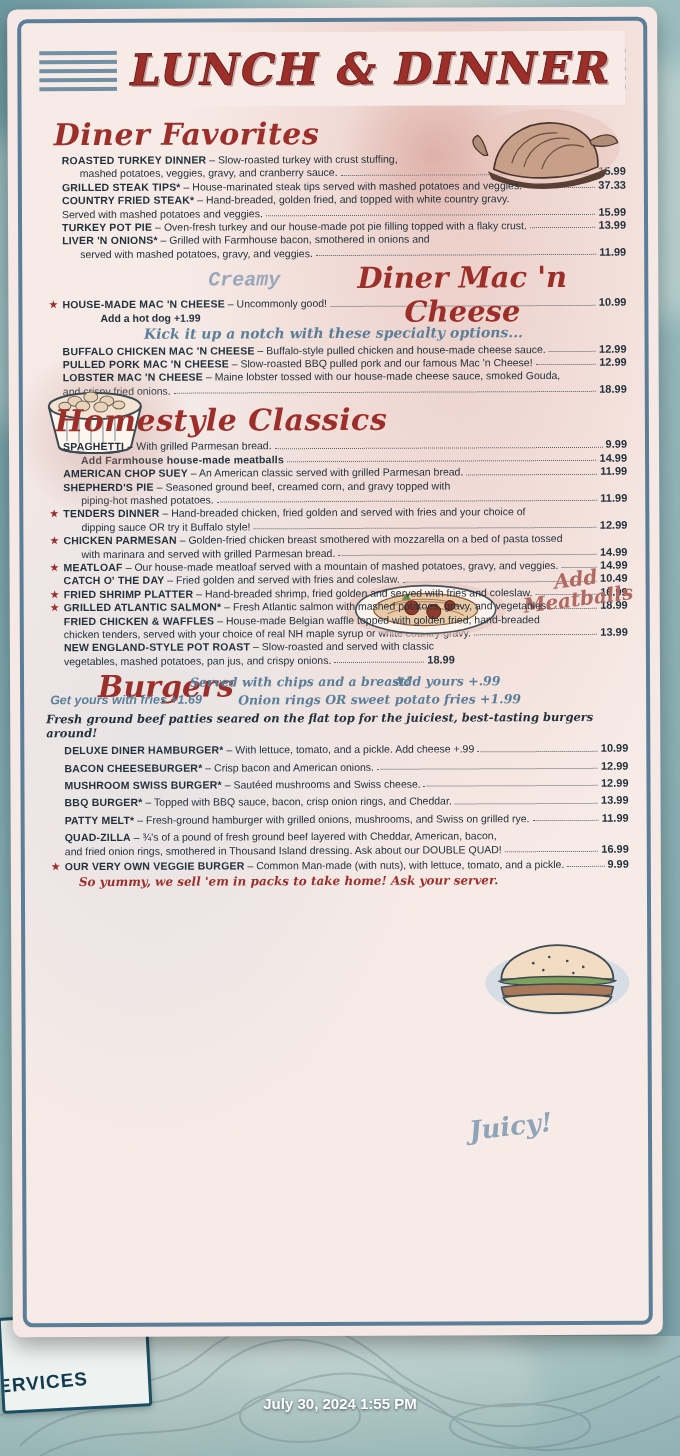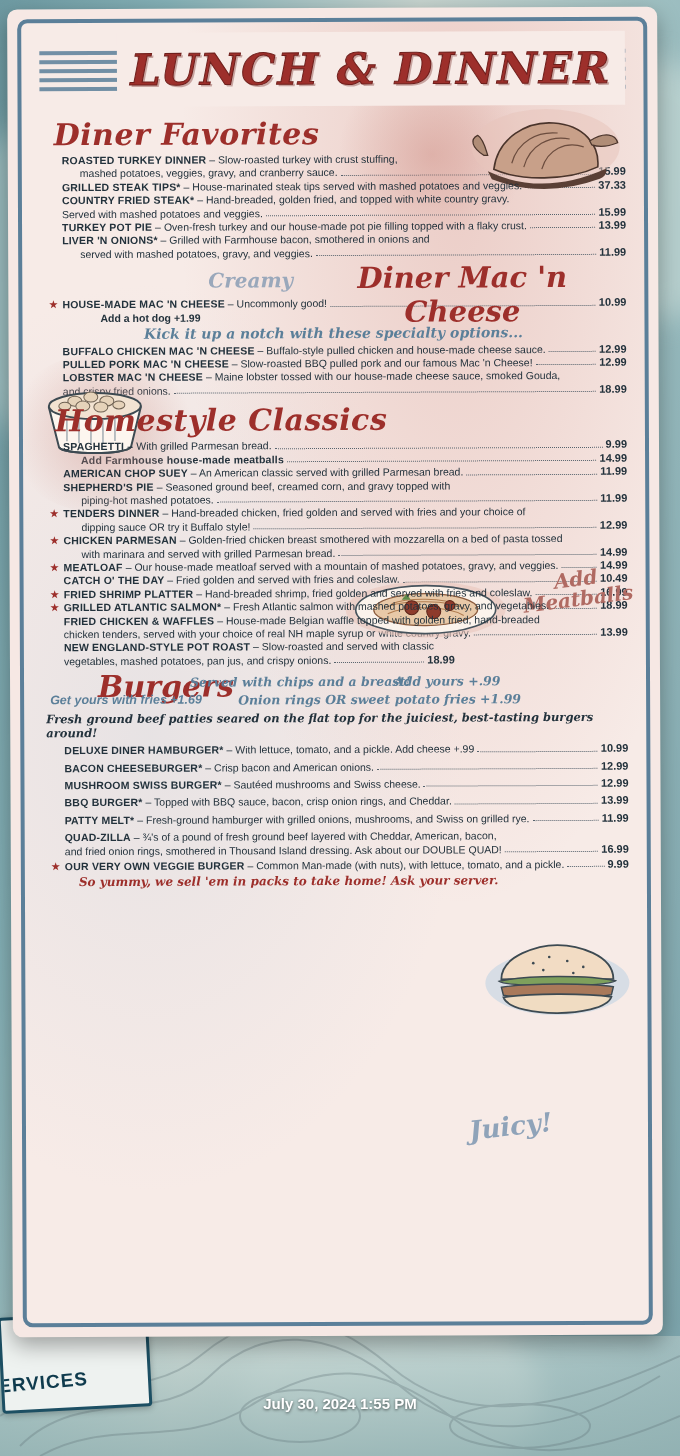--- a/index.html
+++ b/index.html
@@ -165,21 +165,21 @@
     font-family:"DejaVu Serif",serif;margin:1px 0 4px 4px;
   }
   .footer-note{
     font-size:12px;font-weight:bold;font-style:italic;color:#9d2f2b;
     font-family:"DejaVu Serif",serif;margin:3px 0 0 36px;
   }
   .mac-head{
     position:relative;text-align:center;margin-top:2px;height:36px;
   }
   .mac-head .creamy{
-    position:absolute;left:168px;top:7px;
+    position:absolute;left:168px;top:7px;font-family:Liberation Mono, monospace;
   }
   .mac-head .mac-title{
     font-family:"DejaVu Serif",serif;font-style:italic;font-weight:bold;
     font-size:29px;color:#9d2f2b;position:absolute;left:258px;top:0;
   }
 
   
   .timestamp{
     position:absolute;left:0;right:0;bottom:44px;text-align:center;
     color:#ffffff;font-size:15px;font-weight:bold;

